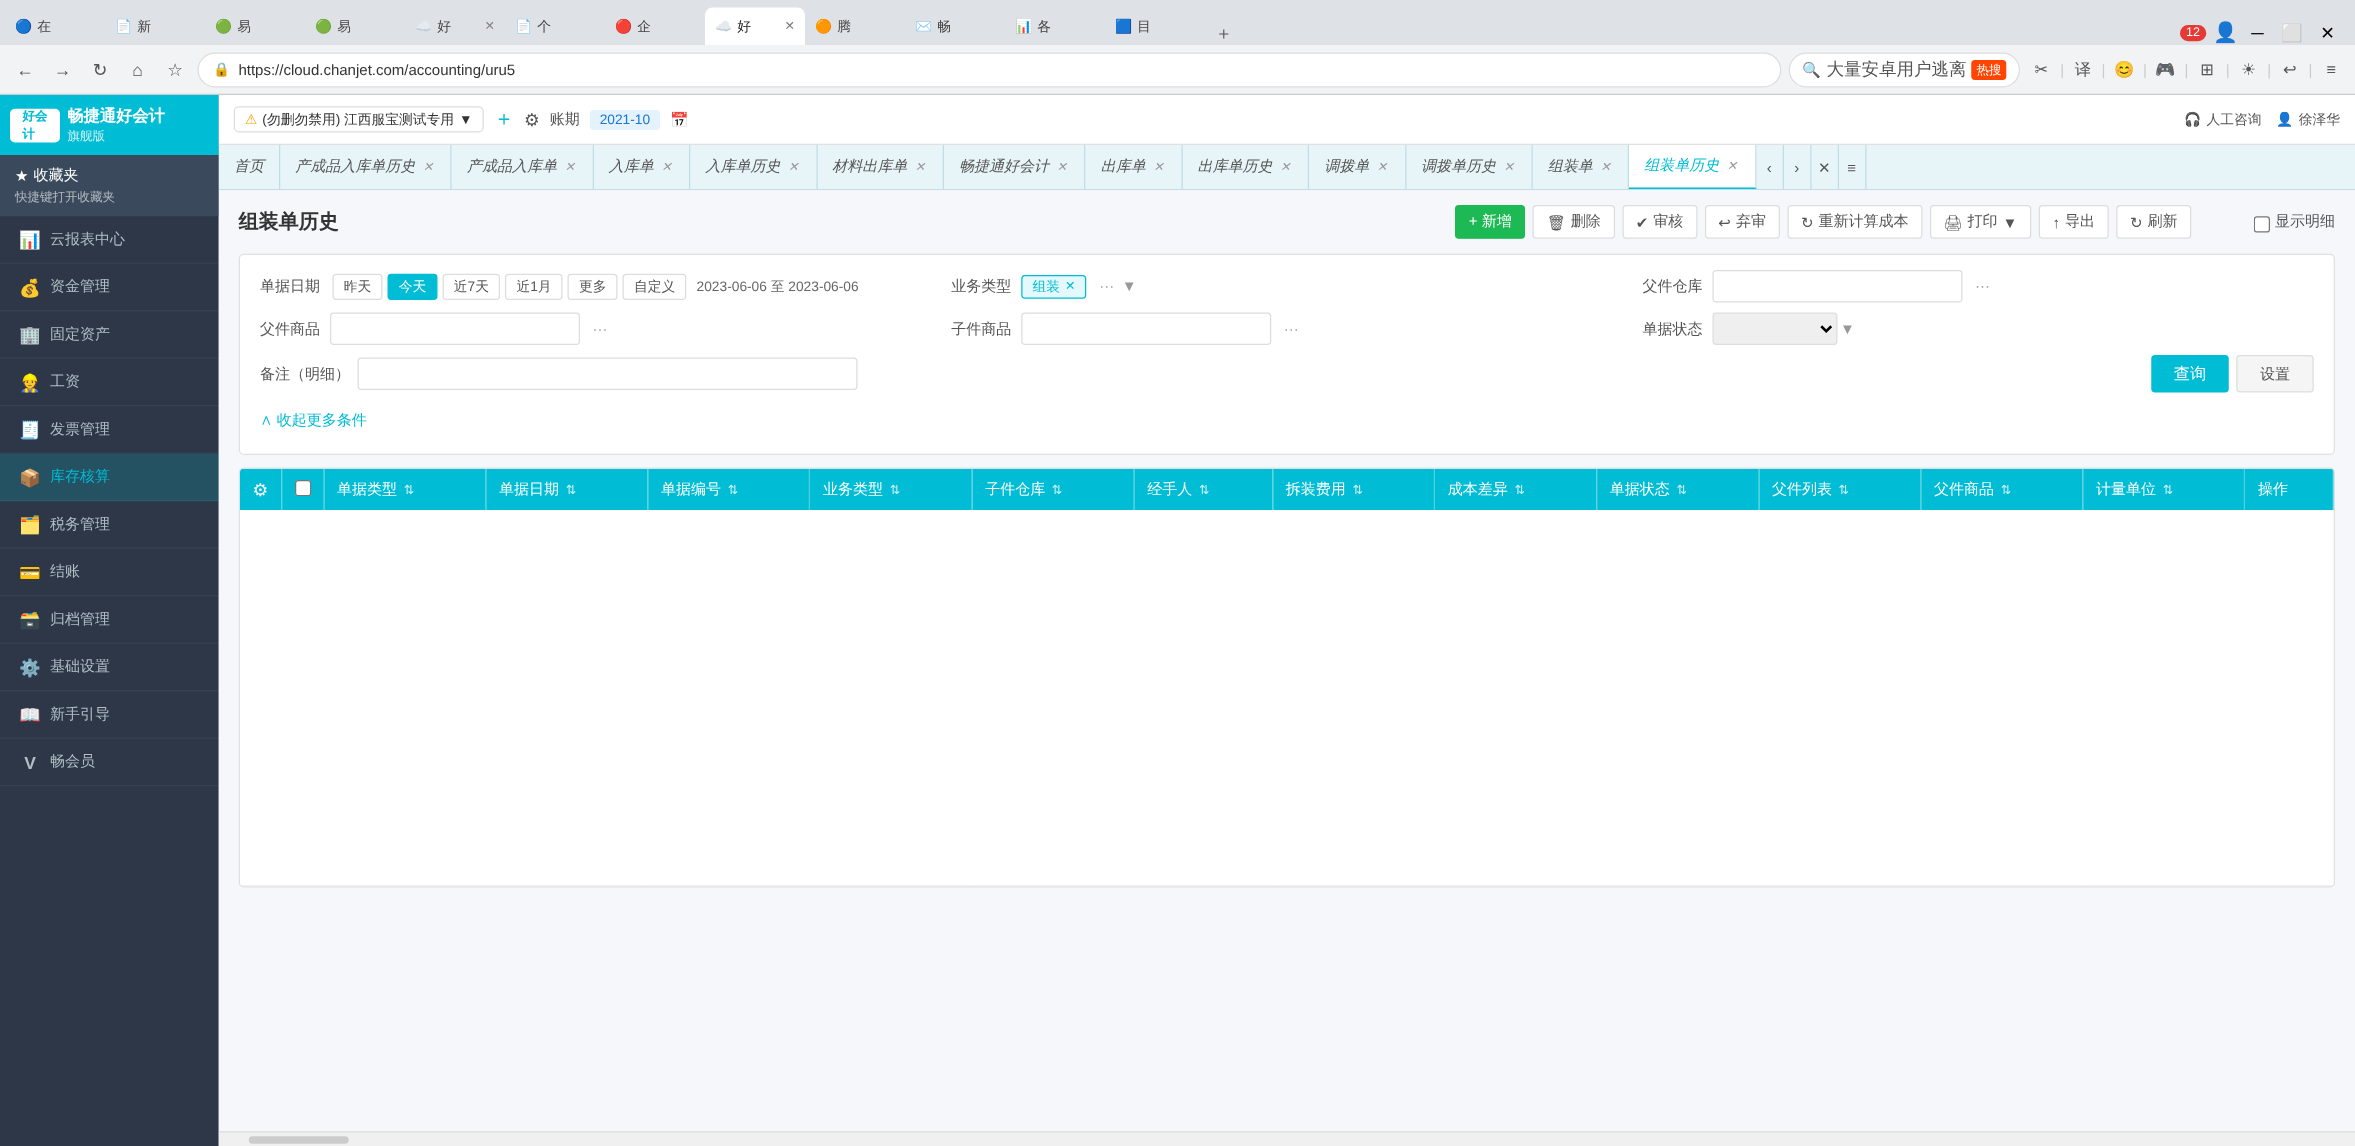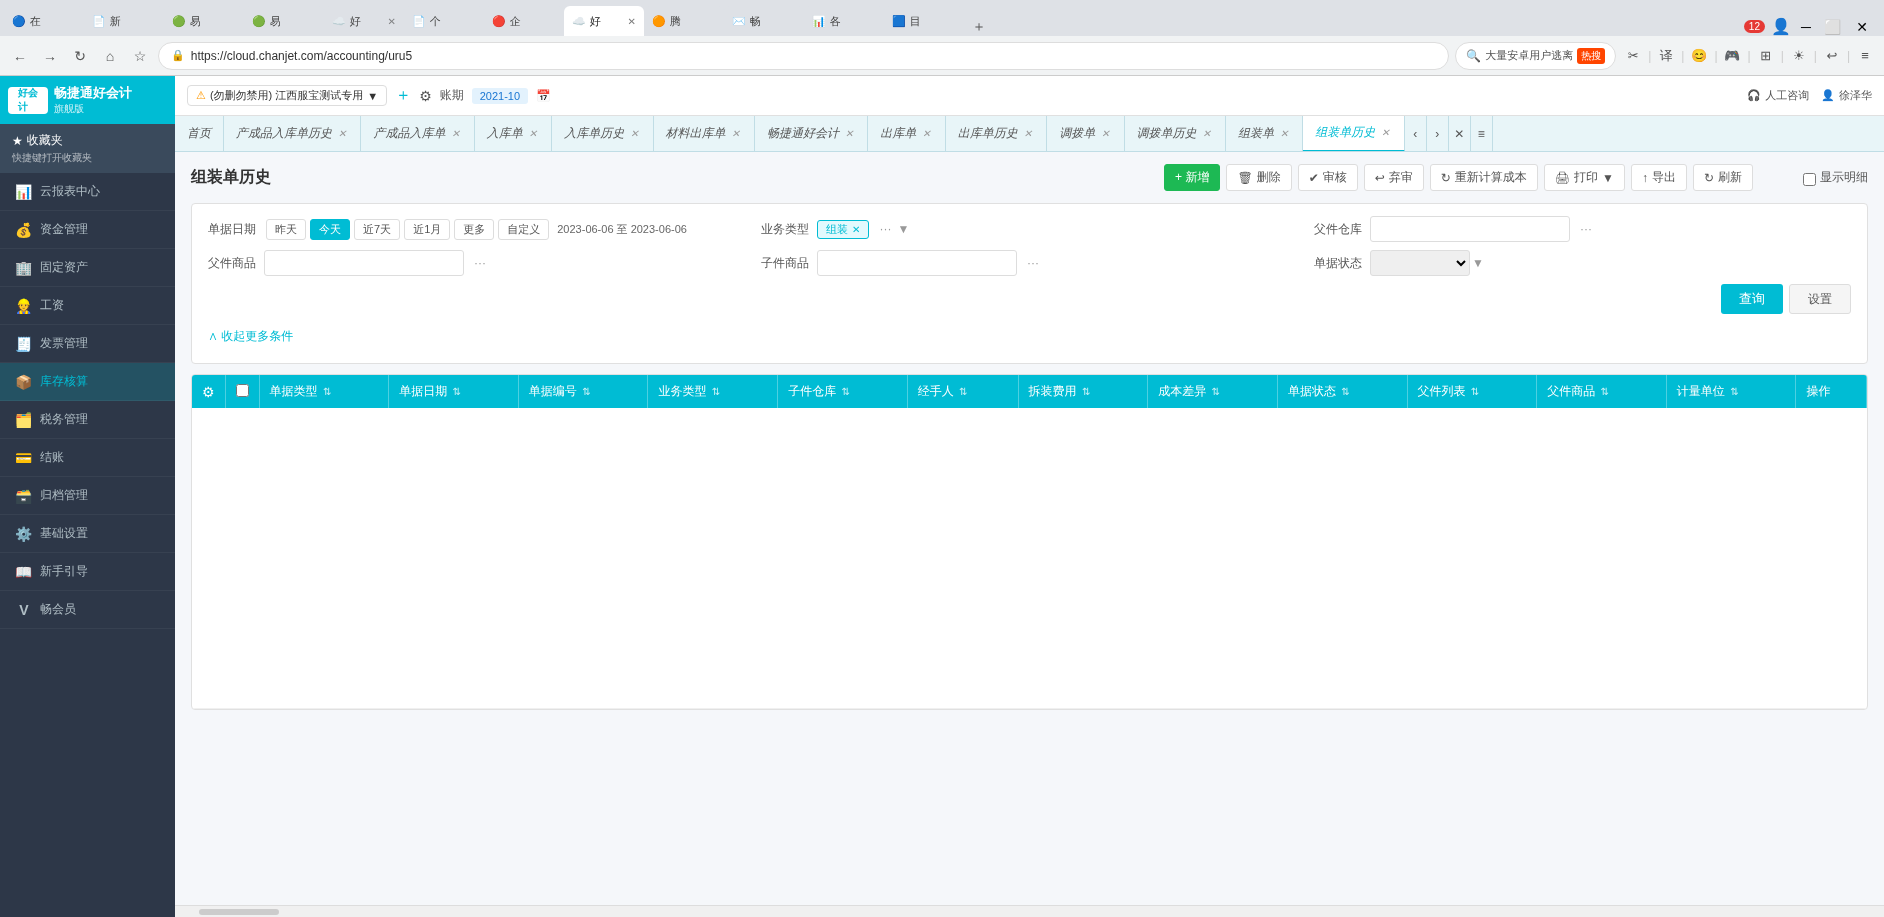--- a/index.html
+++ b/index.html
@@ -173,21 +173,21 @@
     <button class="nav-btn">→</button>
     <button class="nav-btn">↻</button>
     <button class="nav-btn">⌂</button>
     <button class="nav-btn">☆</button>
     <div class="address-bar">
       <span class="lock">🔒</span>
       <span class="address-text">https://cloud.chanjet.com/accounting/uru5</span>
     </div>
     <div style="display:flex; align-items:center; gap:4px; border:1px solid #ddd; border-radius:14px; padding:0 10px; height:28px; background:#fff;">
       <span>🔍</span>
-      <span style="font-size:11px; color:#555;">大量安卓用户逃离</span>
+      <span style="font-size:14px; color:#555;">大量安卓用户逃离</span>
       <span class="hot-badge">热搜</span>
     </div>
     <div class="toolbar-icons">
       <span class="toolbar-icon">✂</span>
       <span style="color:#ccc;">|</span>
       <span class="toolbar-icon">译</span>
       <span style="color:#ccc;">|</span>
       <span class="toolbar-icon">😊</span>
       <span style="color:#ccc;">|</span>
       <span class="toolbar-icon">🎮</span>
@@ -456,20 +456,24 @@
             <div style="flex:1; display:flex; align-items:center; gap:2px;">
               <select class="filter-select">
                 <option></option>
               </select>
               <span style="color:#999;">▼</span>
             </div>
           </div>
         </div>
 
         <div class="filter-row">
+          <div style="display:flex; align-items:center; gap:6px; flex:1;">
+            <span class="filter-label">备注（明细）</span>
+            <input type="text" class="filter-input" style="max-width: 400px; width: 300px;">
+          </div>
           <div style="display:flex; gap:6px; margin-left:auto;">
             <button class="query-btn">查询</button>
             <button class="set-btn">设置</button>
           </div>
         </div>
 
         <div class="collapse-area">
           <span>∧</span>
           <span>收起更多条件</span>
         </div>

